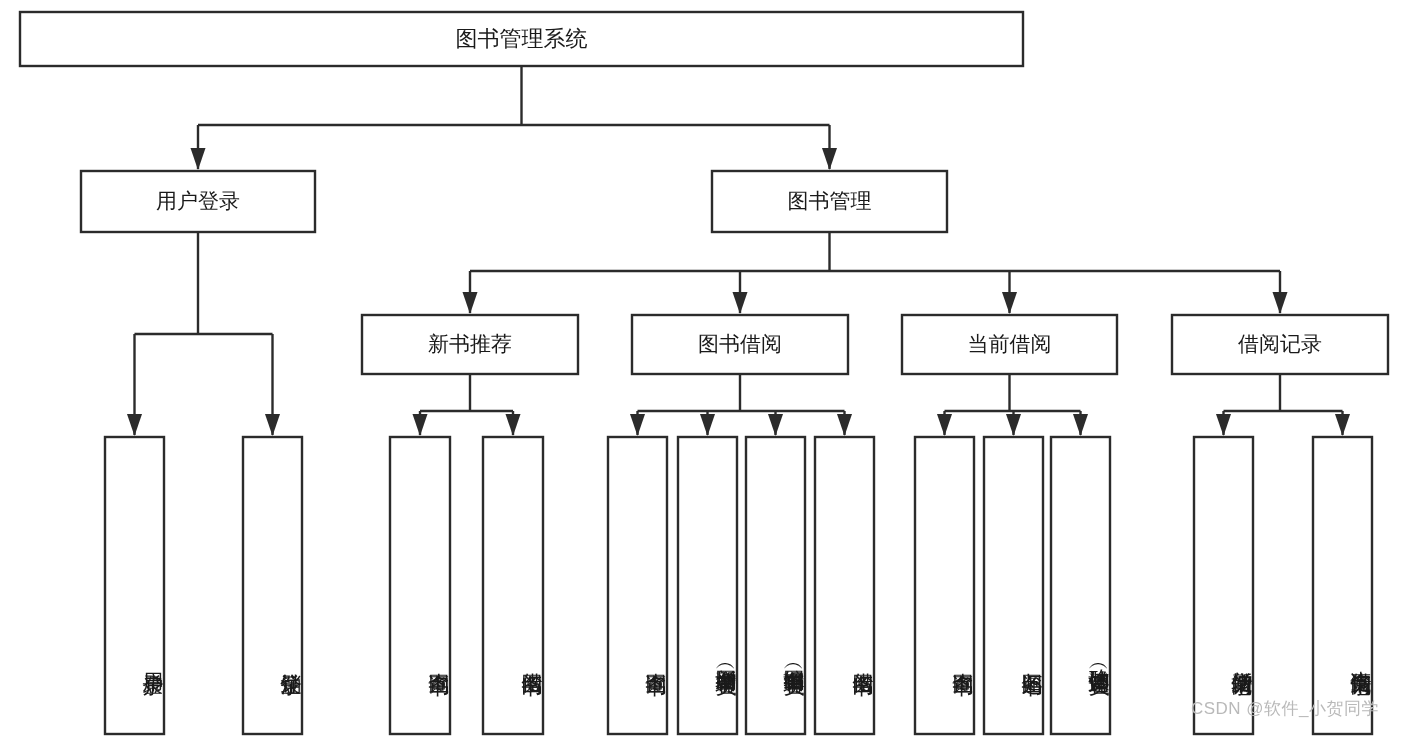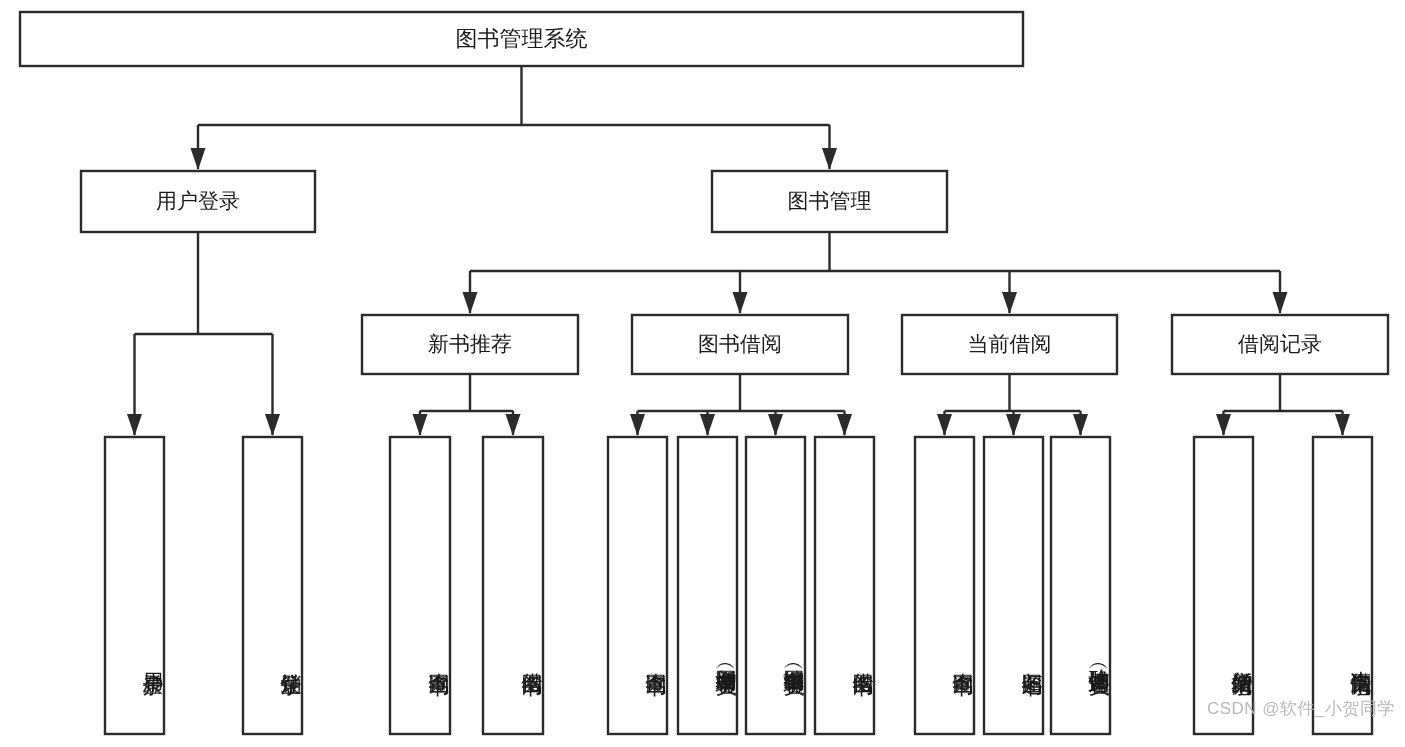--- a/index.html
+++ b/index.html
@@ -68,21 +68,21 @@
     text-orientation: upright;
     display: flex;
     align-items: flex-start;
     justify-content: center;
     letter-spacing: 1px;
     white-space: nowrap;
     pointer-events: none;
   }
   .watermark {
     position: absolute;
-    right: 10px;
+    right: 26px;
     bottom: 7px;
     font-family: "Liberation Sans", "DejaVu Sans", sans-serif;
     font-size: 17px;
     color: #b9b9b9;
     letter-spacing: 0.5px;
     white-space: nowrap;
   }
 </style>
 </head>
 <body>

